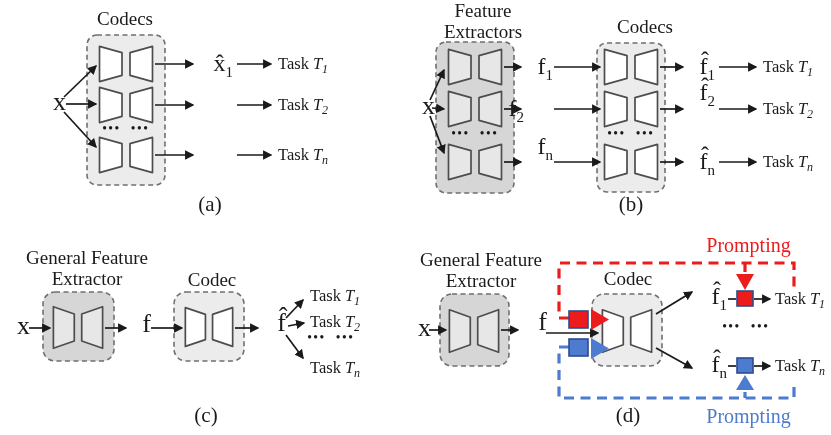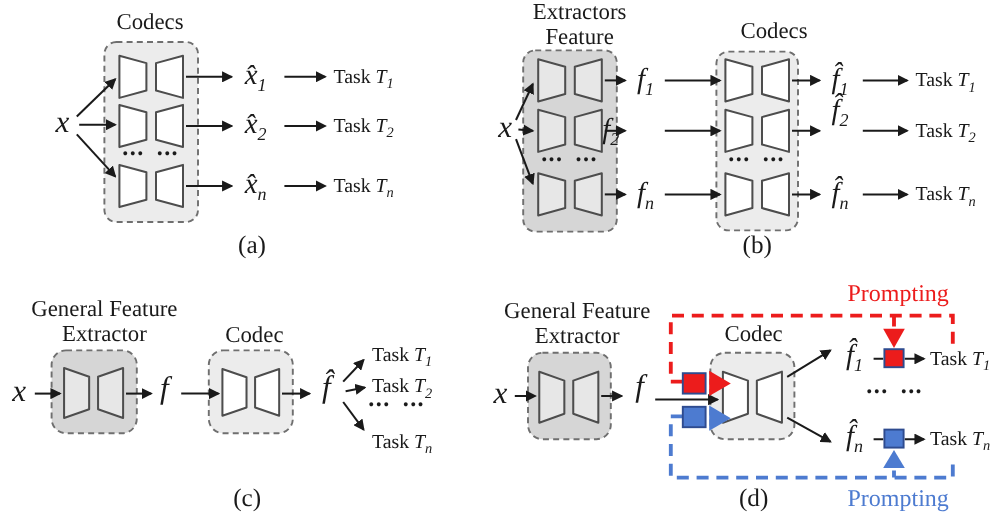--- a/index.html
+++ b/index.html
@@ -4,21 +4,21 @@
 <style>
   :root{
     --ink:#1a1a1a;
   }
   body{margin:0;background:#fff;}
   .stage{position:relative;width:831px;height:435px;background:#ffffff;overflow:hidden;
          font-family:"Liberation Serif","DejaVu Serif",serif;color:var(--ink);}
   svg.canvas{position:absolute;left:0;top:0;}
   .fig{position:absolute;inset:0;pointer-events:none;}
   .lbl{position:absolute;text-align:center;font-size:19px;line-height:21px;white-space:nowrap;}
-  .math{position:absolute;font-style:italic;font-size:24px;line-height:28px;text-align:center;white-space:nowrap;}
+  .math{position:absolute;font-size:24px;line-height:28px;text-align:right;white-space:nowrap;}
   .math.big{font-size:26px;}
   .math sub{font-size:15px;}
   .task{position:absolute;font-size:16.5px;line-height:22px;white-space:nowrap;}
   .task .tvar{font-style:italic;margin-left:4px;}
   .task sub{font-size:12px;font-style:italic;}
   .dots{position:absolute;font-weight:bold;font-size:12px;letter-spacing:2px;text-align:center;white-space:pre;color:var(--ink);}
   .panel{position:absolute;font-size:21px;line-height:26px;text-align:center;}
   .prompt{position:absolute;font-size:20px;line-height:24px;text-align:center;}
   .prompt.red{color:var(--red);}
   .prompt.blue{color:var(--blue);}
@@ -136,42 +136,40 @@
       <line class="line" x1="728" y1="366" x2="736" y2="366"></line>
       <line class="arrow" x1="754" y1="366" x2="770" y2="366"></line>
     </g>
   </svg>
 
   <div class="fig">
     <div class="lbl" style="left:85px;top:8px;width:80px">Codecs</div>
     <div class="math big" style="left:38px;top:88px;width:28px">x</div>
 
     <div class="math" style="left:193px;top:49px;width:40px"><span>x̂</span><sub>1</sub></div>
-    <div class="math" style="left:193px;top:90px;width:40px"><span>x̂</span><sub>2</sub></div>
-    <div class="math" style="left:193px;top:140px;width:40px"><span>x̂</span><sub>n</sub></div>
 
     <div class="task" style="left:278px;top:53px"><span>Task</span><span class="tvar">T</span><sub>1</sub></div>
     <div class="task" style="left:278px;top:94px"><span>Task</span><span class="tvar">T</span><sub>2</sub></div>
     <div class="task" style="left:278px;top:144px"><span>Task</span><span class="tvar">T</span><sub>n</sub></div>
 
     <div class="dots" style="left:96px;top:121px;width:60px">•••  •••</div>
     <div class="panel" style="left:180px;top:191px;width:60px">(a)</div>
   </div>
 
   <div class="fig">
     <div class="lbl" style="left:427px;top:0px;width:112px">
+      <div>Feature</div>
       <div>Extractors</div>
-      <div>Feature</div>
     </div>
     <div class="lbl" style="left:600px;top:16px;width:90px">Codecs</div>
     <div class="math big" style="left:407px;top:92px;width:28px">x</div>
 
     <div class="math" style="left:523px;top:52px;width:30px"><span>f</span><sub>1</sub></div>
     <div class="math" style="left:494px;top:94px;width:30px"><span>f</span><sub>2</sub></div>
-    <div class="math" style="left:523px;top:147px;width:30px"><span>f</span><sub>n</sub></div>
+    <div class="math" style="left:523px;top:132px;width:30px"><span>f</span><sub>n</sub></div>
 
     <div class="math" style="left:685px;top:52px;width:30px"><span>f̂</span><sub>1</sub></div>
     <div class="math" style="left:685px;top:78px;width:30px"><span>f̂</span><sub>2</sub></div>
     <div class="math" style="left:685px;top:147px;width:30px"><span>f̂</span><sub>n</sub></div>
 
     <div class="task" style="left:763px;top:56px"><span>Task</span><span class="tvar">T</span><sub>1</sub></div>
     <div class="task" style="left:763px;top:98px"><span>Task</span><span class="tvar">T</span><sub>2</sub></div>
     <div class="task" style="left:763px;top:151px"><span>Task</span><span class="tvar">T</span><sub>n</sub></div>
 
     <div class="dots" style="left:445px;top:126px;width:60px">•••  •••</div>

